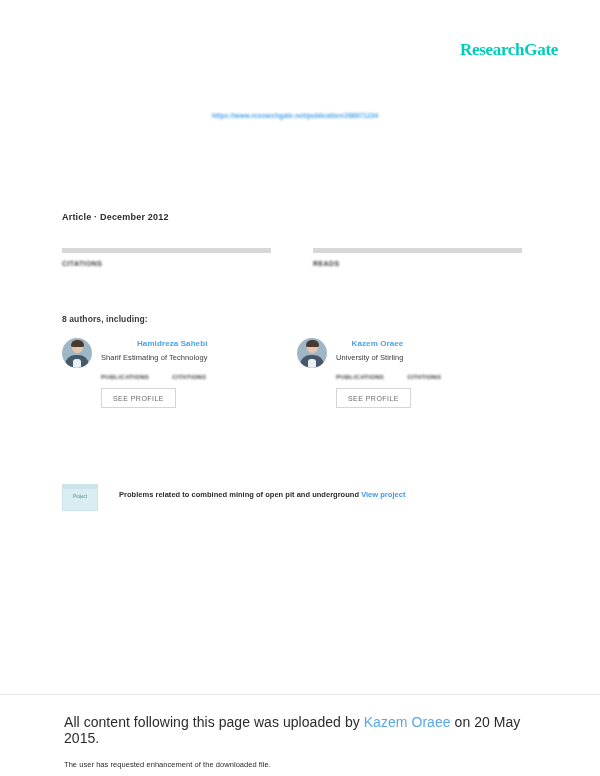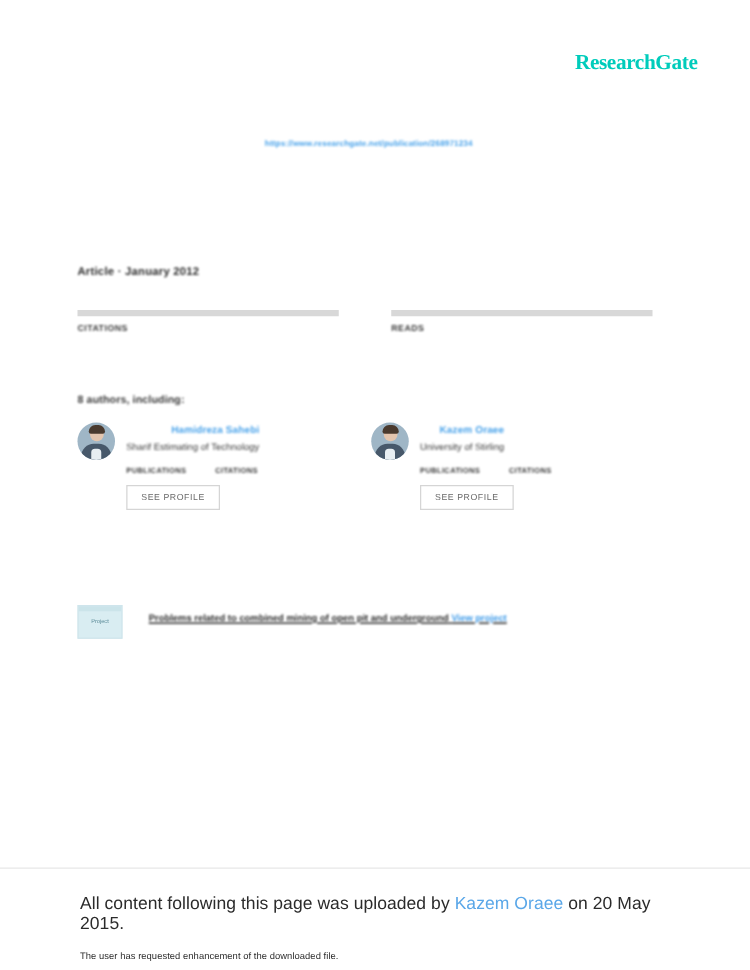--- a/index.html
+++ b/index.html
@@ -241,21 +241,20 @@
     font-weight: bold;
     color: #2b2b2b;
     letter-spacing: 0.05px;
     filter: blur(0.75px);
   }
   .projects {
     position: absolute;
     top: 484px;
     left: 62px;
     width: 478px;
-    text-decoration: underline;
   }
   .project-row {
     display: flex;
     align-items: flex-start;
     margin-bottom: 15px;
   }
   .project-thumb {
     flex: 0 0 36px;
     width: 36px;
     height: 27px;
@@ -331,21 +330,21 @@
 <div class="page">
 
   <div class="header">
     <div class="rg-logo">ResearchGate</div>
   </div>
 
   <div class="url-line">
     <span class="url-link">https://www.researchgate.net/publication/268971234</span>
   </div>
 
-  <div class="article-meta">Article · January 2012</div>
+  <div class="article-meta">Article · December 2012</div>
 
   <div class="stats">
     <div class="stat-col">
       <div class="stat-rule"></div>
       <div class="stat-label">CITATIONS</div>
       <div class="stat-value"></div>
     </div>
     <div class="stat-col">
       <div class="stat-rule"></div>
       <div class="stat-label">READS</div>

